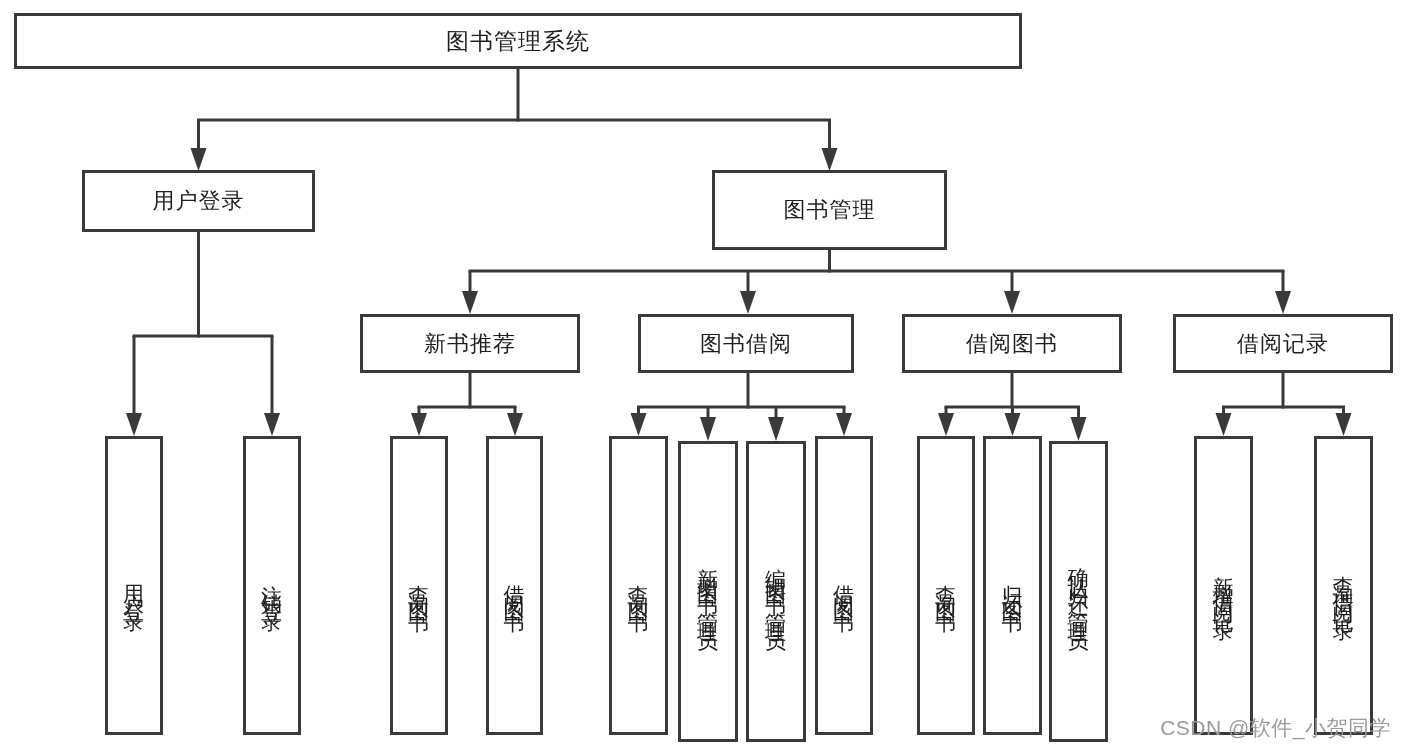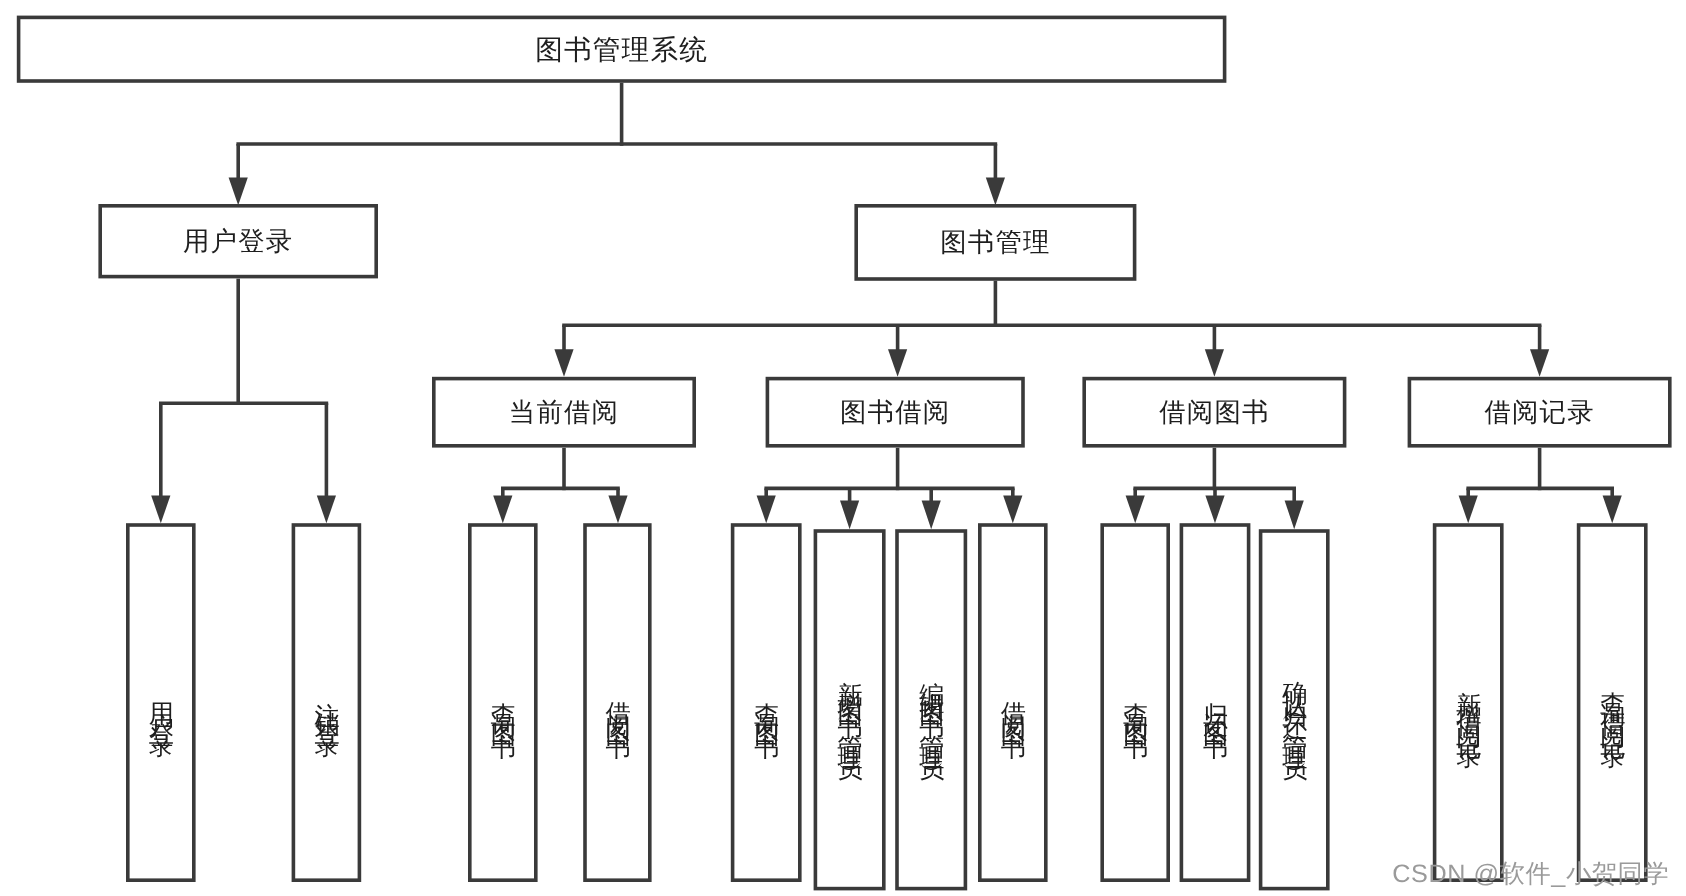--- a/index.html
+++ b/index.html
@@ -155,26 +155,26 @@
     </g>
   </svg>
 
   <div class="box h root" style="left:14px;top:13px;width:1008px;height:56px">
     <span>图书管理系统</span>
   </div>
 
   <div class="box h" style="left:82px;top:170px;width:233px;height:62px">
     <span>用户登录</span>
   </div>
-  <div class="box h" style="left:712px;top:170px;width:235px;height:64px">
+  <div class="box h" style="left:712px;top:170px;width:235px;height:80px">
     <span>图书管理</span>
   </div>
 
   <div class="box h" style="left:360px;top:314px;width:220px;height:59px">
-    <span>当前借阅</span>
+    <span>新书推荐</span>
   </div>
   <div class="box h" style="left:638px;top:314px;width:216px;height:59px">
     <span>图书借阅</span>
   </div>
   <div class="box h" style="left:902px;top:314px;width:220px;height:59px">
     <span>借阅图书</span>
   </div>
   <div class="box h" style="left:1173px;top:314px;width:220px;height:59px">
     <span>借阅记录</span>
   </div>

